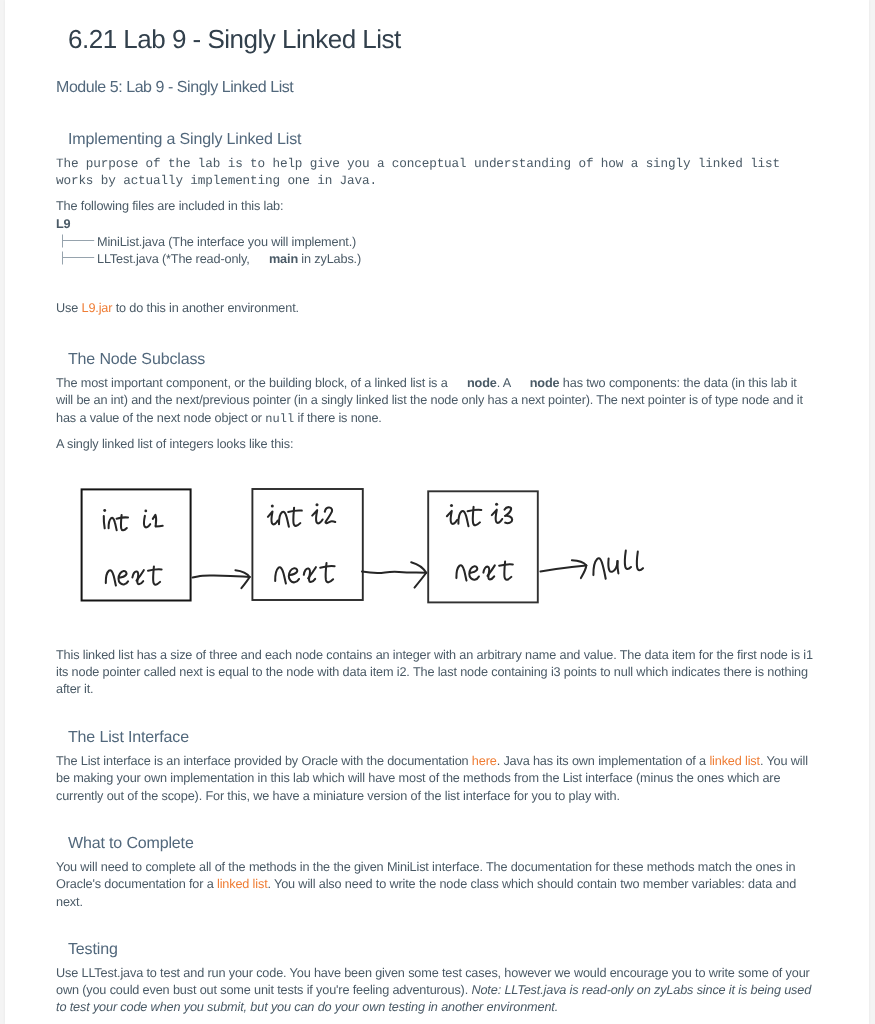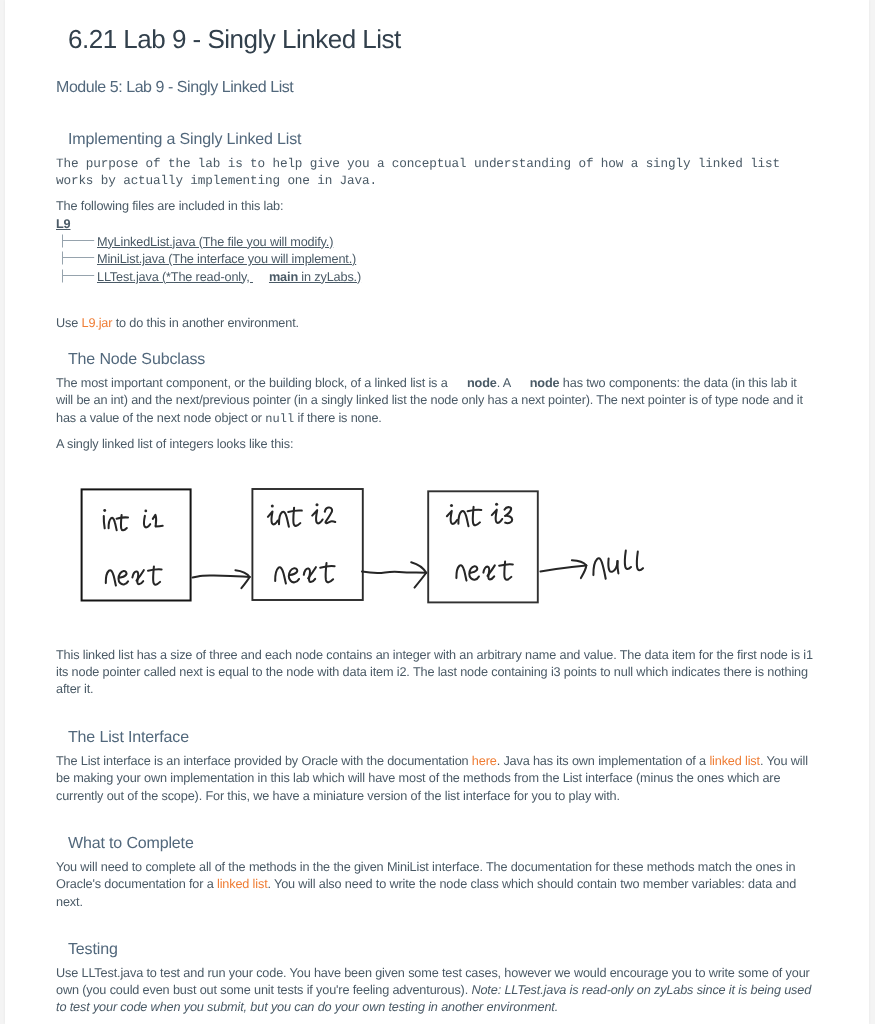--- a/index.html
+++ b/index.html
@@ -26,28 +26,28 @@
     position:absolute; left:0; top:79px; white-space:nowrap; letter-spacing:-0.45px; }
   h3.sub { font-size:16px; font-weight:400; color:#52687c; margin:12px;
     position:absolute; left:0; white-space:nowrap; letter-spacing:-0.15px; }
   h3.sub.impl { top:118.8px; }
   p.body { font-size:12.7px; letter-spacing:-0.15px; line-height:17.4px; color:#4a5a66; margin:0;
     position:absolute; left:0; }
   a.link { color:#ef7d35; text-decoration:none; }
   code { font-family:"Liberation Mono", "DejaVu Sans Mono", monospace; font-size:12px; letter-spacing:0; }
   b { font-weight:700;margin-left:16px; }
   .tree { font-size:12.7px; letter-spacing:-0.15px; line-height:17.4px; color:#4a5a66;
-    position:absolute; left:0; top:216.3px;text-decoration:underline; }
+    position:absolute; left:0; top:216.3px; }
   .tree-root { font-weight:700; }
   .tree-row { white-space:nowrap; position:relative; padding-left:41px; }
   .tree-branch { position:absolute; left:6px; top:0; width:33px; height:17.4px; }
 
   .p-purpose { top:154.9px; width:740px;font-family:Liberation Mono, monospace; }
   .p-files   { top:197.7px;text-align:right; }
-  .p-use     { top:315px; }
+  .p-use     { top:300px; }
   .h-node    { top:338.5px; }
   .p-node1   { top:374.9px; width:758px; }
   .p-node2   { top:435.7px; }
   .p-after   { top:646.6px; width:758px; }
   .h-list    { top:717.2px; }
   .p-list    { top:752.8px; width:758px; }
   .h-complete{ top:823px; }
   .p-complete{ top:859.0px; width:758px; }
   .h-testing { top:929.2px; }
   .p-testing { top:964.6px; width:758px; }
@@ -65,23 +65,20 @@
     <h2 class="sec">Module 5: Lab 9 - Singly Linked List</h2>
 
     <h3 class="sub impl">Implementing a Singly Linked List</h3>
 
     <p class="body p-purpose">The purpose of the lab is to help give you a conceptual understanding of how a singly linked list works by actually implementing one in Java.</p>
 
     <p class="body p-files">The following files are included in this lab:</p>
 
     <div class="tree">
       <div class="tree-root">L9</div>
-      <div class="tree-row"><span class="tree-branch"><svg width="34" height="18" viewBox="0 0 34 18">
-              <path d="M0.5 0.5 L0.5 13.5 M0.5 6.5 L32.2 6.5" stroke="#96a3ad" stroke-width="1" fill="none"></path>
-            </svg></span><span class="tree-text">MyLinkedList.java (The file you will modify.)</span></div>
       <div class="tree-row"><span class="tree-branch"><svg width="34" height="18" viewBox="0 0 34 18">
               <path d="M0.5 0.5 L0.5 13.5 M0.5 6.5 L32.2 6.5" stroke="#96a3ad" stroke-width="1" fill="none"></path>
             </svg></span><span class="tree-text">MiniList.java (The interface you will implement.)</span></div>
       <div class="tree-row"><span class="tree-branch"><svg width="34" height="18" viewBox="0 0 34 18">
               <path d="M0.5 0.5 L0.5 13.5 M0.5 6.5 L32.2 6.5" stroke="#96a3ad" stroke-width="1" fill="none"></path>
             </svg></span><span class="tree-text"><span>LLTest.java (*The read-only, </span><b>main</b><span> in zyLabs.)</span></span></div>
     </div>
 
     <p class="body p-use"><span>Use </span><a class="link" href="#">L9.jar</a><span> to do this in another environment.</span></p>
 

